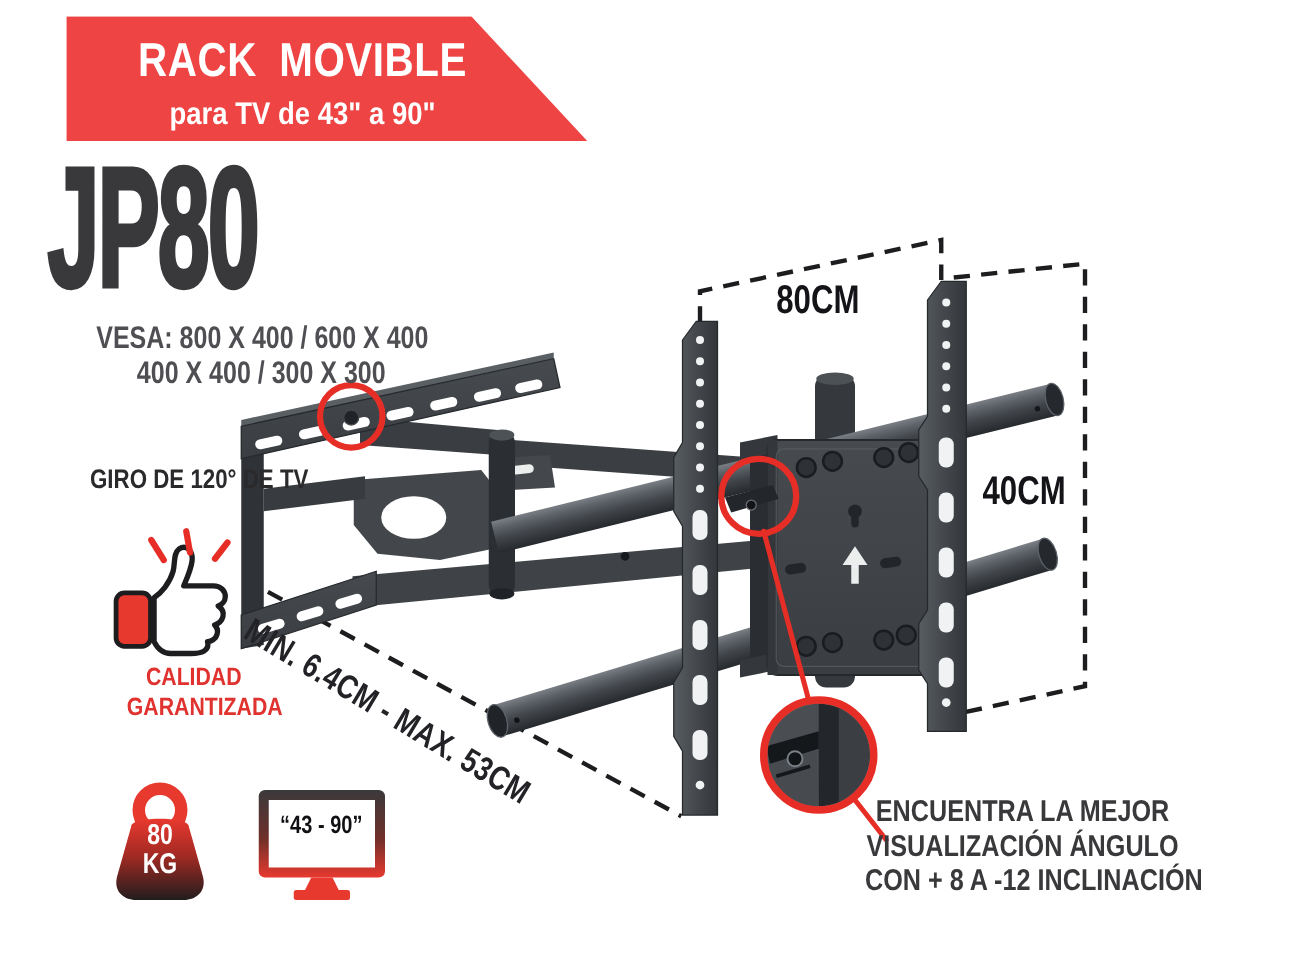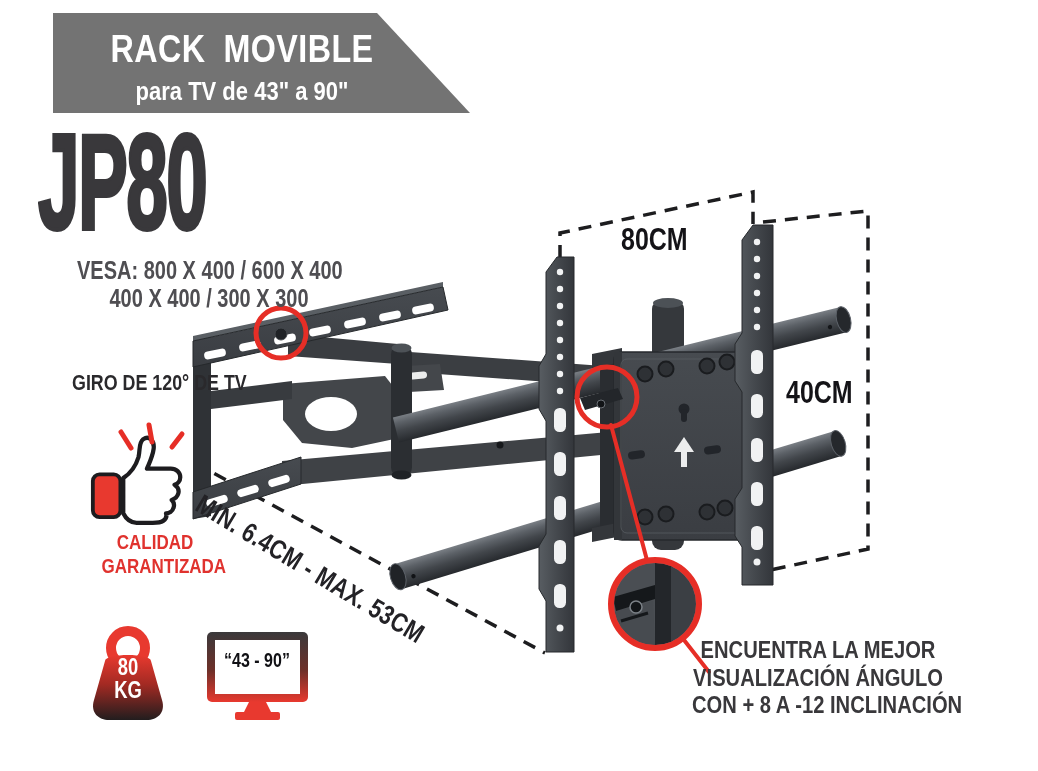--- a/index.html
+++ b/index.html
@@ -3,21 +3,21 @@
 <meta charset="utf-8">
 <style>
   html,body{margin:0;padding:0;background:#fff;}
   .stage{position:relative;width:1038px;height:771px;background:#fff;overflow:hidden;
          font-family:"Liberation Sans",sans-serif;}
   .abs{position:absolute;}
   .txt{font-weight:bold;white-space:nowrap;}
   .svgfill{position:absolute;left:0;top:0;z-index:1;}
   .overlay{z-index:3;}
   
-  .banner{left:53px;top:13px;width:417px;height:100px;background:#737373;z-index:2;
+  .banner{left:53px;top:13px;width:417px;height:100px;background:#ef4444;z-index:2;
           clip-path:polygon(0 0,77.7% 0,100% 100%,0 100%);}
   .banner-title{margin:15px 0 0 14px;width:350px;text-align:center;font-size:38px;font-weight:bold;
           color:#ffffff;letter-spacing:.5px;word-spacing:10px;transform:scaleX(.85);transform-origin:center top;}
   .banner-sub{margin:6px 0 0 14px;width:350px;text-align:center;font-size:25px;font-weight:bold;
           color:#ffffff;transform:scaleX(.88);transform-origin:center top;}
   .jp80{left:38px;top:114px;font-size:136px;line-height:1;color:#39383b;letter-spacing:-3px;
         transform:scaleX(.55);transform-origin:left top;-webkit-text-stroke:4px #39383b;}
   .vesa{left:44px;top:257px;width:330px;text-align:center;font-size:25px;line-height:27.5px;
         color:#4f4e52;transform:scaleX(.8);transform-origin:center top;}
   .giro{left:72px;top:371px;font-size:21.5px;color:#2a292c;transform:scaleX(.83);transform-origin:left top;}

